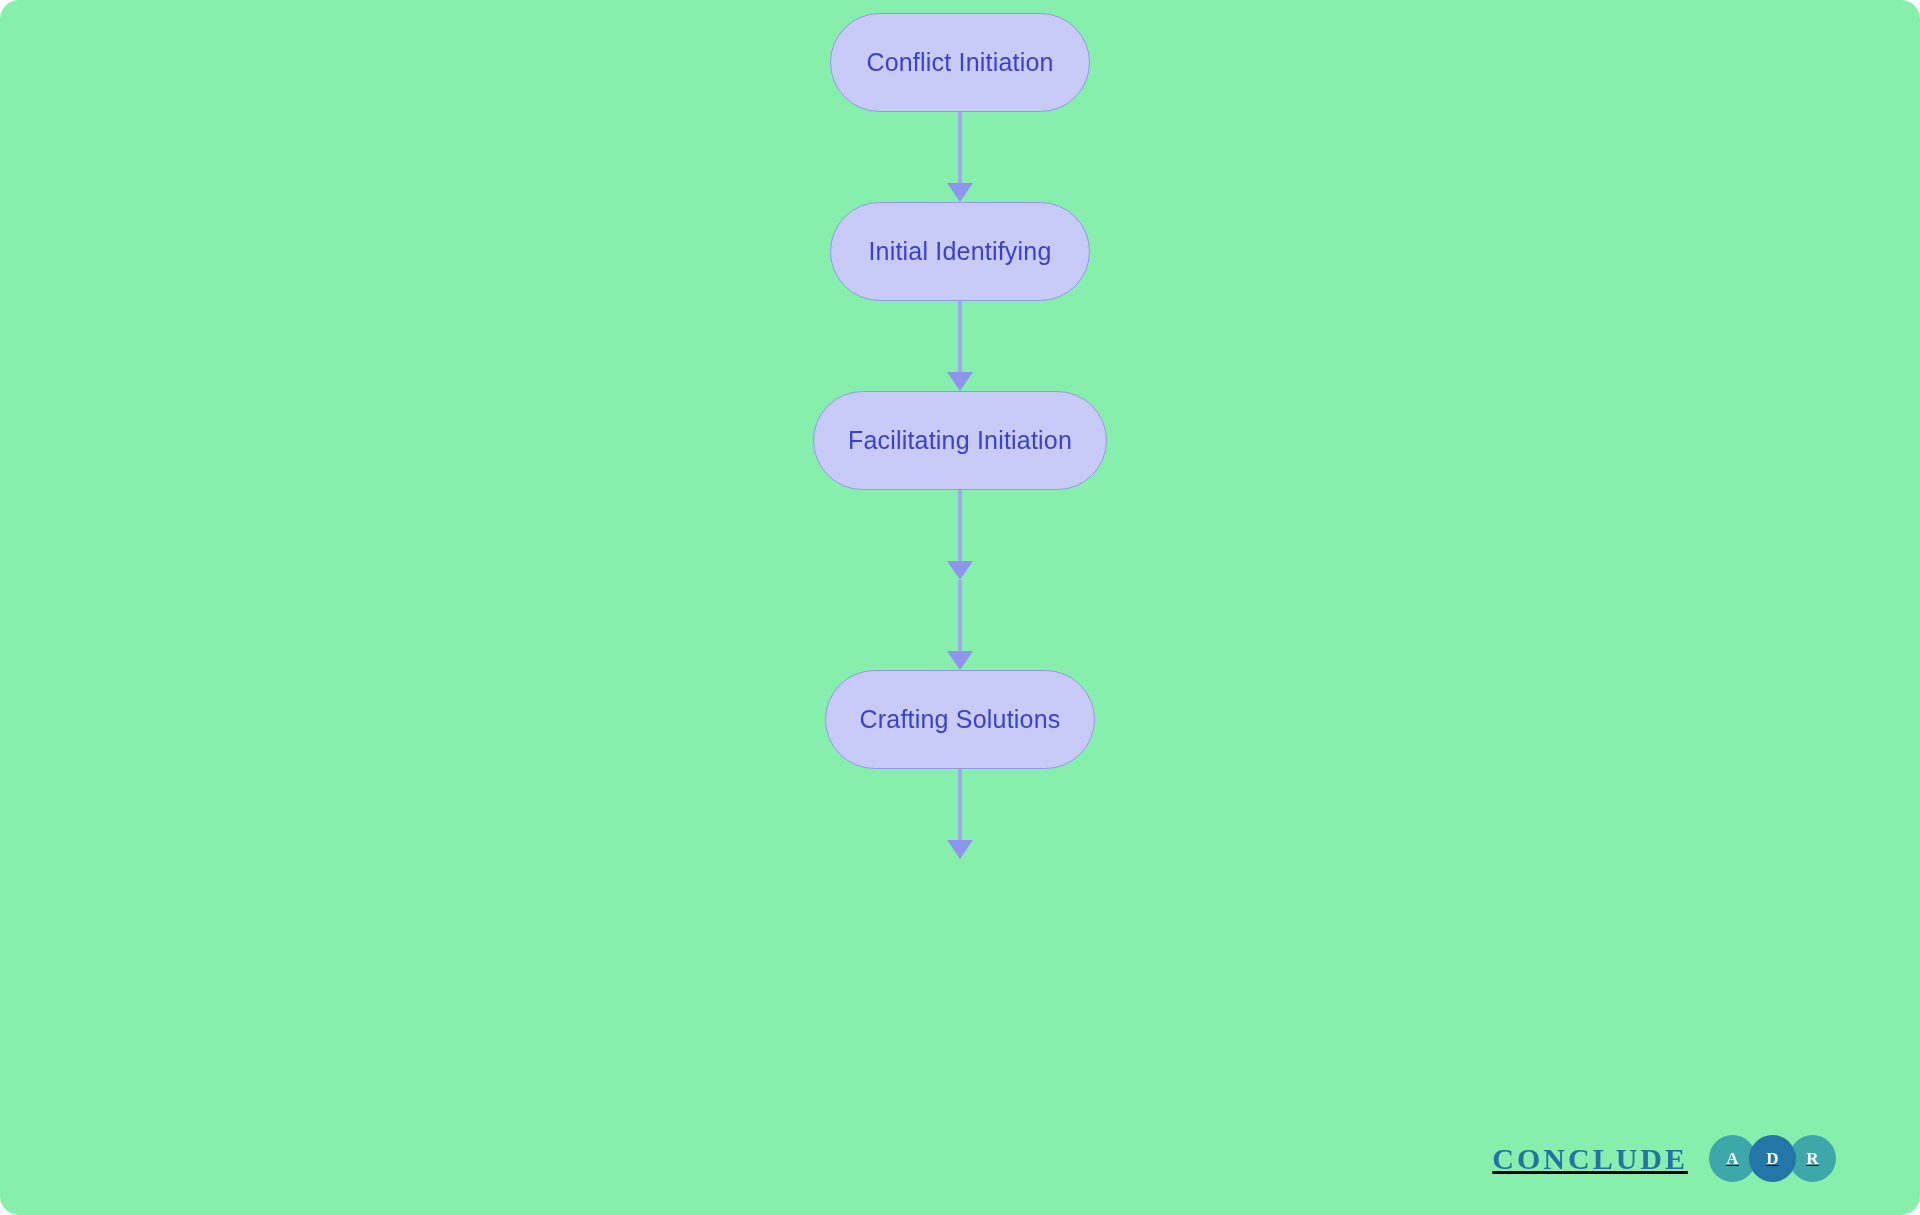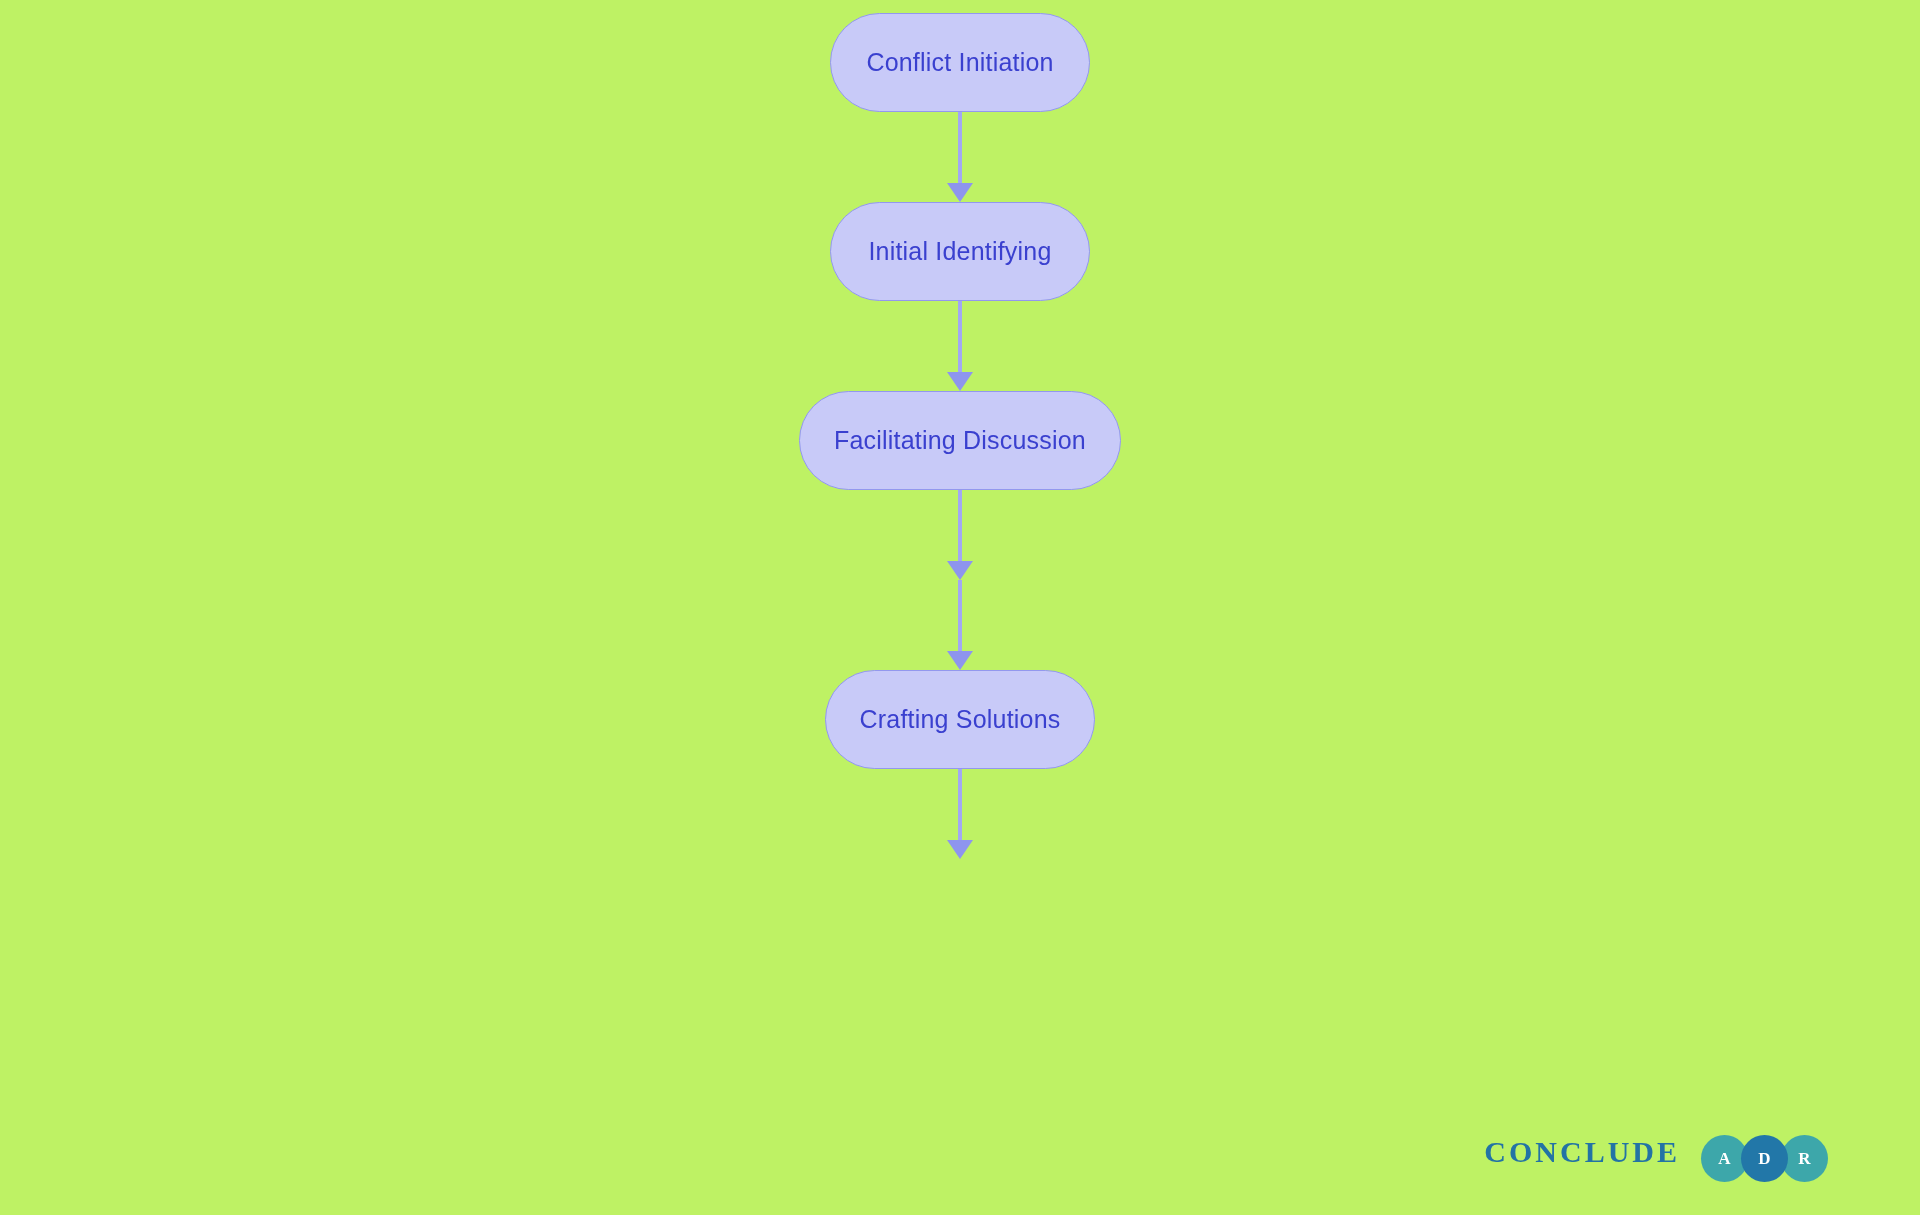--- a/index.html
+++ b/index.html
@@ -7,21 +7,22 @@
   body {
     width: 1920px;
     height: 1215px;
     position: relative;
     overflow: hidden;
     font-family: "Liberation Sans", "DejaVu Sans", sans-serif;
   }
   .canvas {
     position: absolute;
     inset: 0;
-    background: #bef264;
+    background: #86efac;
+    border-radius: 19px;
   }
   .flow-column {
     position: absolute;
     top: 13px;
     left: 0;
     width: 100%;
     display: flex;
     flex-direction: column;
     align-items: center;
   }
@@ -56,23 +57,25 @@
   }
   .flow-arrow .arrow-head {
     width: 0;
     height: 0;
     border-left: 13px solid transparent;
     border-right: 13px solid transparent;
     border-top: 19px solid #8e95ee;
   }
   .brand-logo {
     position: absolute;
-    right: 92px;
+    right: 84px;
     bottom: 33px;
     display: flex;
+    align-items: center;
+    text-decoration: underline;
   }
   .brand-wordmark {
     font-family: "Liberation Serif", "DejaVu Serif", serif;
     font-weight: bold;
     font-size: 30px;
     letter-spacing: 3px;
     color: #2373a5;
     margin-right: 21px;
   }
   .brand-badges {
@@ -114,21 +117,21 @@
     <div class="flow-node">
       <span class="node-label">Initial Identifying</span>
     </div>
 
     <div class="flow-arrow">
       <div class="arrow-line"></div>
       <div class="arrow-head"></div>
     </div>
 
     <div class="flow-node">
-      <span class="node-label">Facilitating Discussion</span>
+      <span class="node-label">Facilitating Initiation</span>
     </div>
 
     <div class="flow-arrow">
       <div class="arrow-line"></div>
       <div class="arrow-head"></div>
     </div>
 
 
     <div class="flow-arrow">
       <div class="arrow-line"></div>

